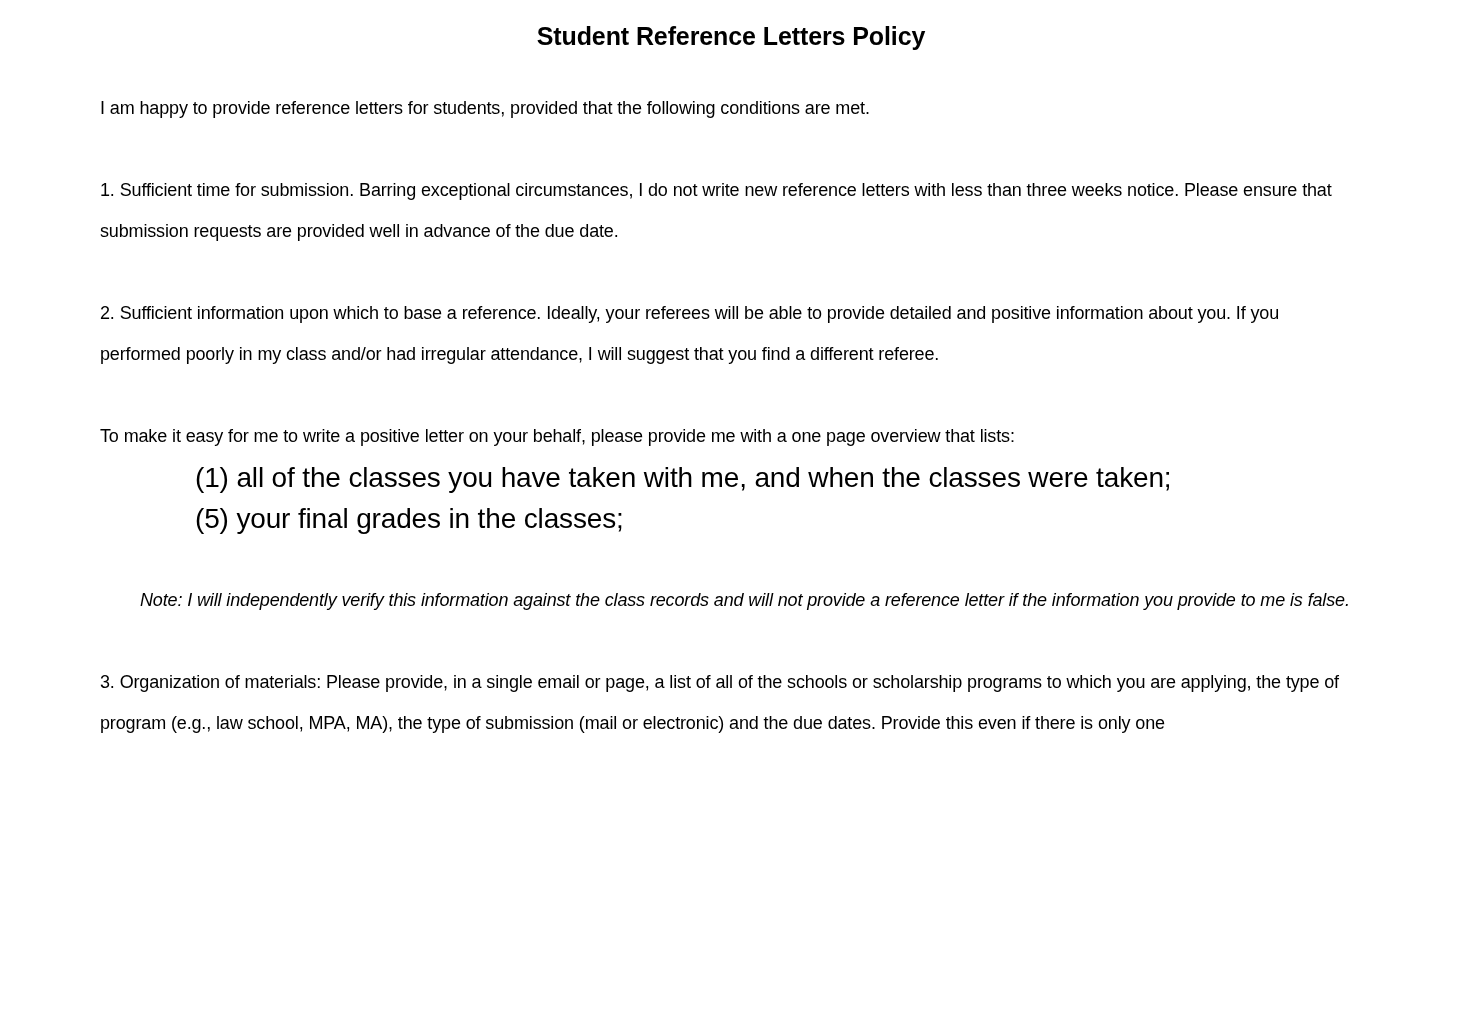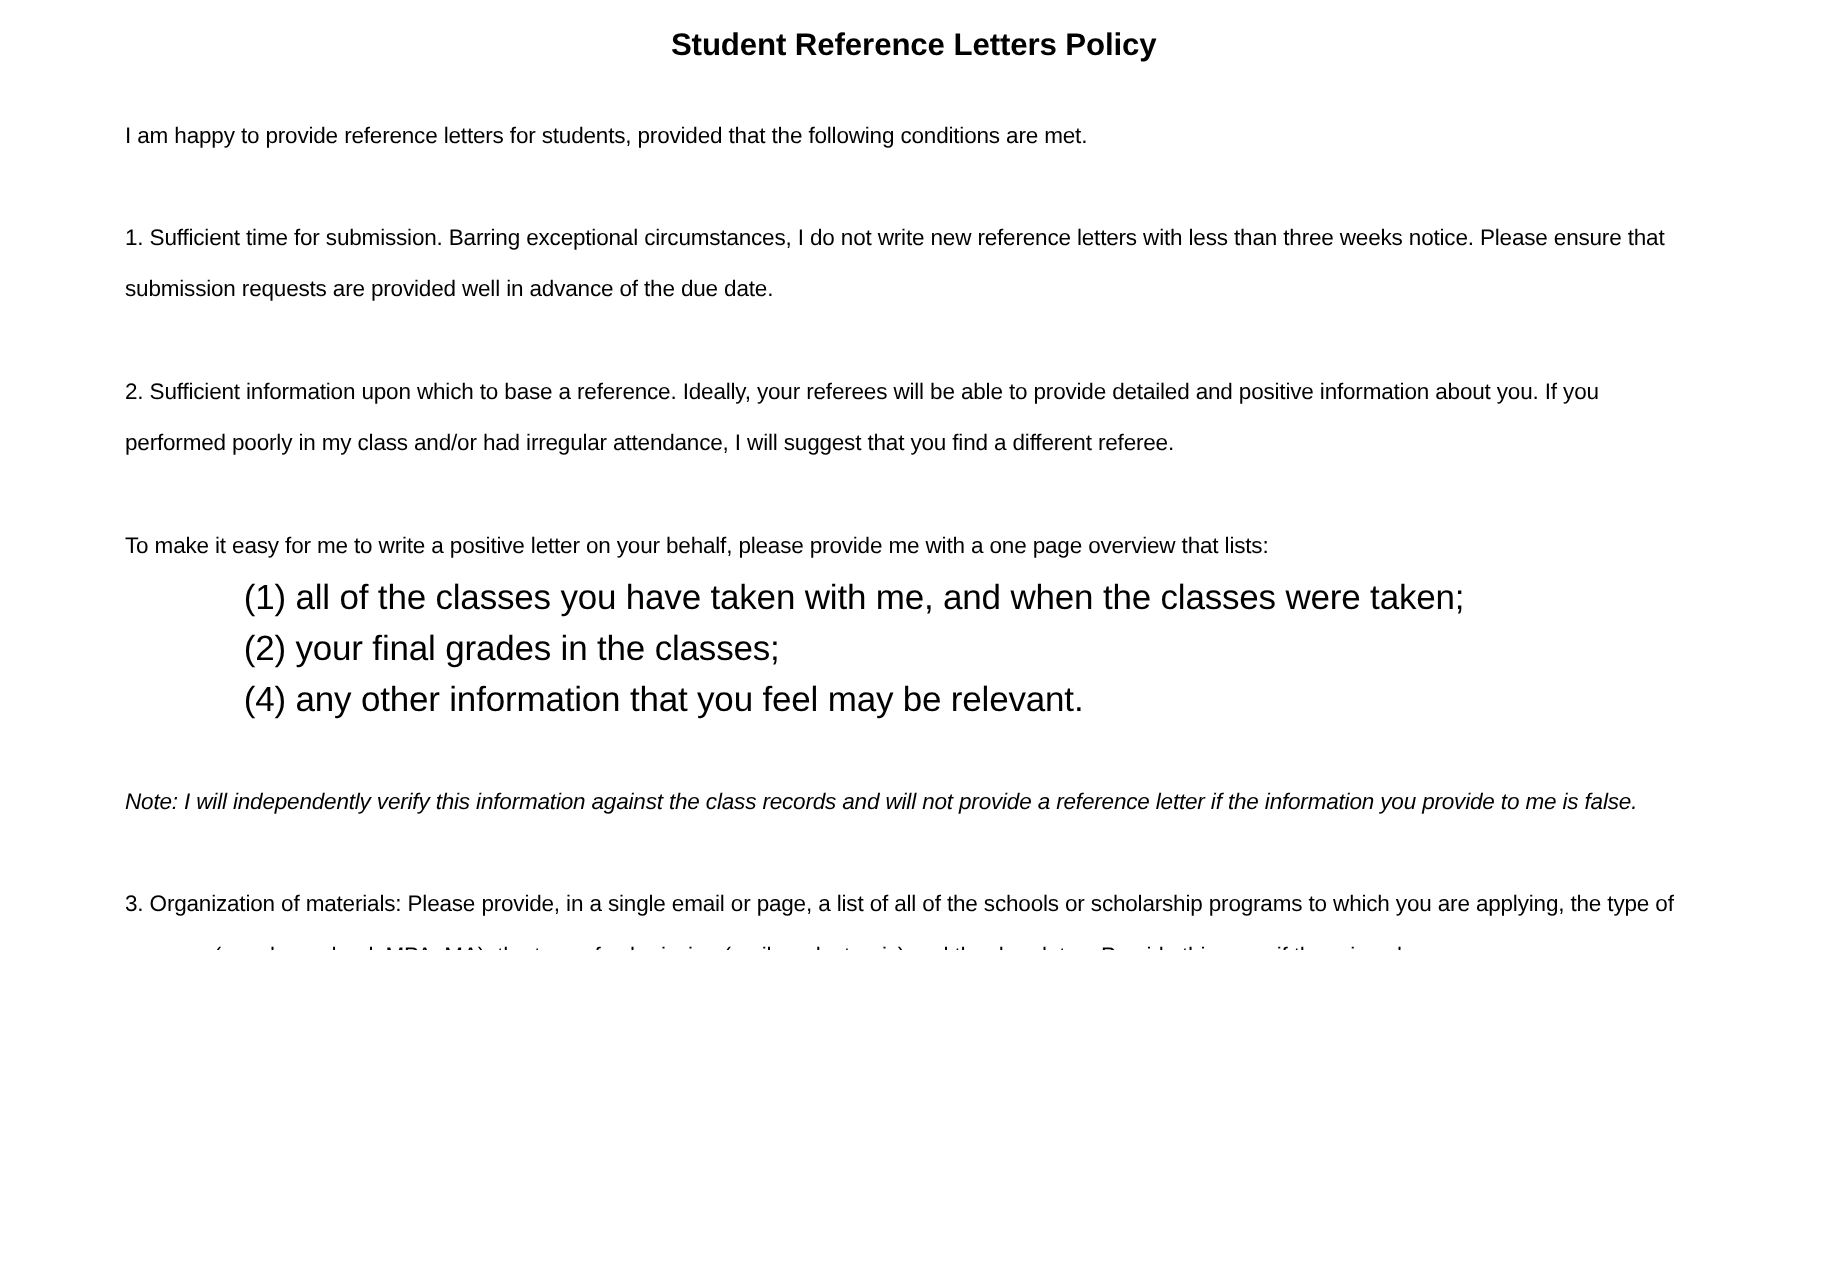--- a/index.html
+++ b/index.html
@@ -57,20 +57,21 @@
   .spacer-sm {
     height: 31px;
   }
 
   .lead-bold {
     font-weight: normal;
   }
 
   .note {
     font-style: italic;
+    margin-left: 40px;
   }
 
   .sublist {
     margin: 0;
     padding: 0;
     list-style: none;
   }
   .sublist li {
     font-size: 28px;
     line-height: 41px;
@@ -98,22 +99,21 @@
     <div class="spacer"></div>
 
     <p class="para"><span class="lead-bold">2. Sufficient information upon which to base a reference.</span><span> Ideally, your referees will be able to provide detailed and positive information about you.  If you performed poorly in my class and/or had irregular attendance, I will suggest that you find a different referee.</span></p>
 
     <div class="spacer"></div>
 
     <p class="para">To make it easy for me to write a positive letter on your behalf, please provide me with a one page overview that lists:</p>
 
     <ul class="sublist">
       <li>(1) all of the classes you have taken with me, and when the classes were taken;</li>
-      <li>(2) your final grades in the classes;</li>
-      <li>(4) any other information that you feel may be relevant.</li>
+      <li>(5) your final grades in the classes;</li>
     </ul>
 
     <div class="spacer"></div>
 
     <p class="para note">Note: I will independently verify this information against the class records and will not provide a reference letter if the information you provide to me is false.</p>
 
     <div class="spacer"></div>
 
     <p class="para"><span class="lead-bold">3. Organization of materials:</span><span> Please provide, in a single email or page, a list of all of the schools or scholarship programs to which you are applying, the type of program (e.g., law school, MPA, MA), the type of submission (mail or electronic) and the due dates. Provide this even if there is only one</span></p>
 

